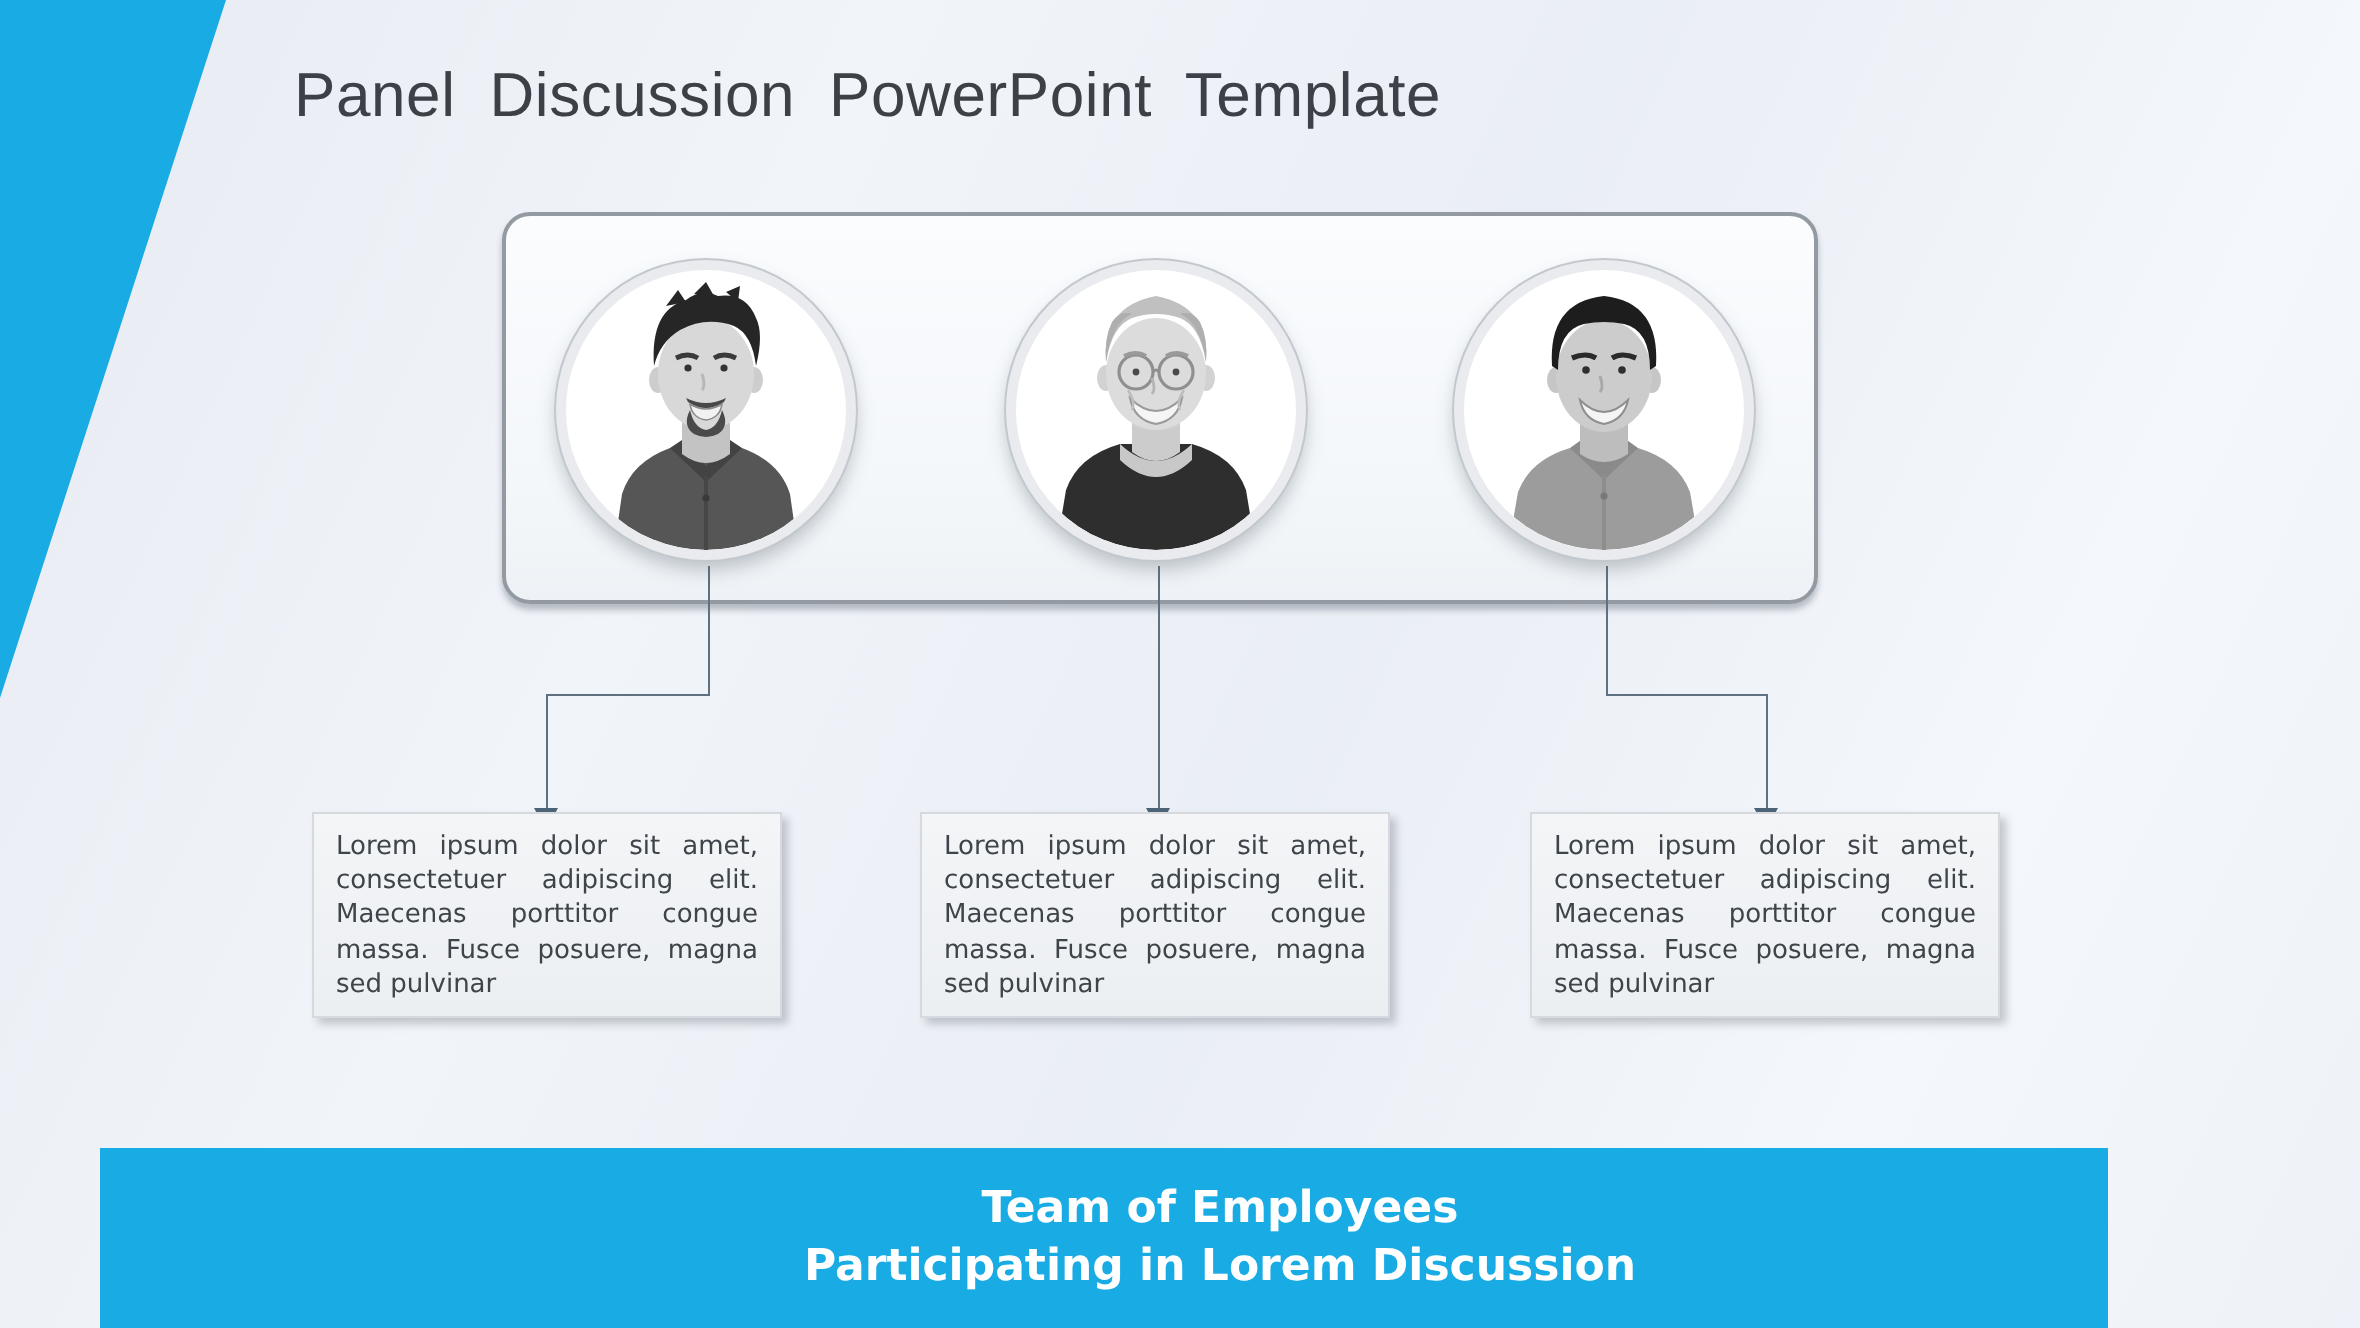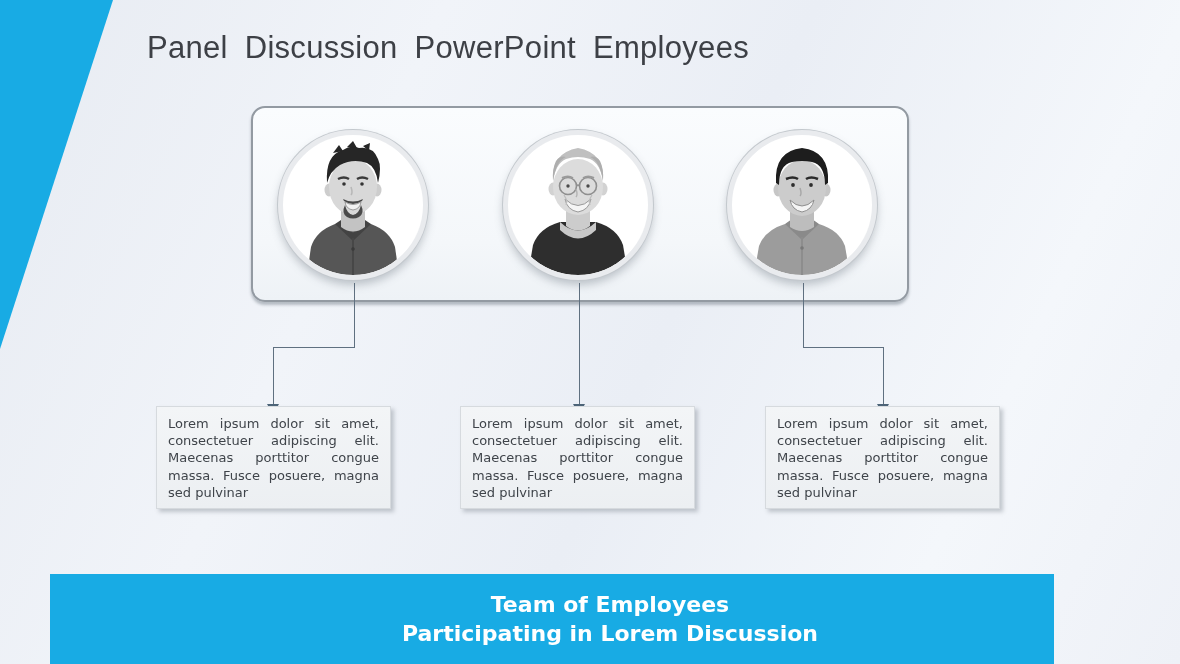--- a/index.html
+++ b/index.html
@@ -61,21 +61,21 @@
     font-size:22px;line-height:29px;padding-left:20px;
   }
 </style>
 </head>
 <body>
 
 <div class="stage">
 
   <div class="accent-triangle" id="accentTriangle" style="background: rgb(24, 171, 228);"></div>
 
-  <div class="slide-title">Panel Discussion PowerPoint Employees</div>
+  <div class="slide-title">Panel Discussion PowerPoint Template</div>
 
   <div class="members-panel"></div>
 
   <div class="conn v solid" style="left:354px;top:283px;height:64px;"></div>
   <div class="conn h solid" style="left:273px;top:347px;width:82px;"></div>
   <div class="conn v solid" style="left:273px;top:347px;height:58px;"></div>
   <div class="arrow-head" style="left:267px;top:404px;"></div>
 
   <div class="conn v solid" style="left:579px;top:283px;height:122px;"></div>
   <div class="arrow-head" style="left:573px;top:404px;"></div>

